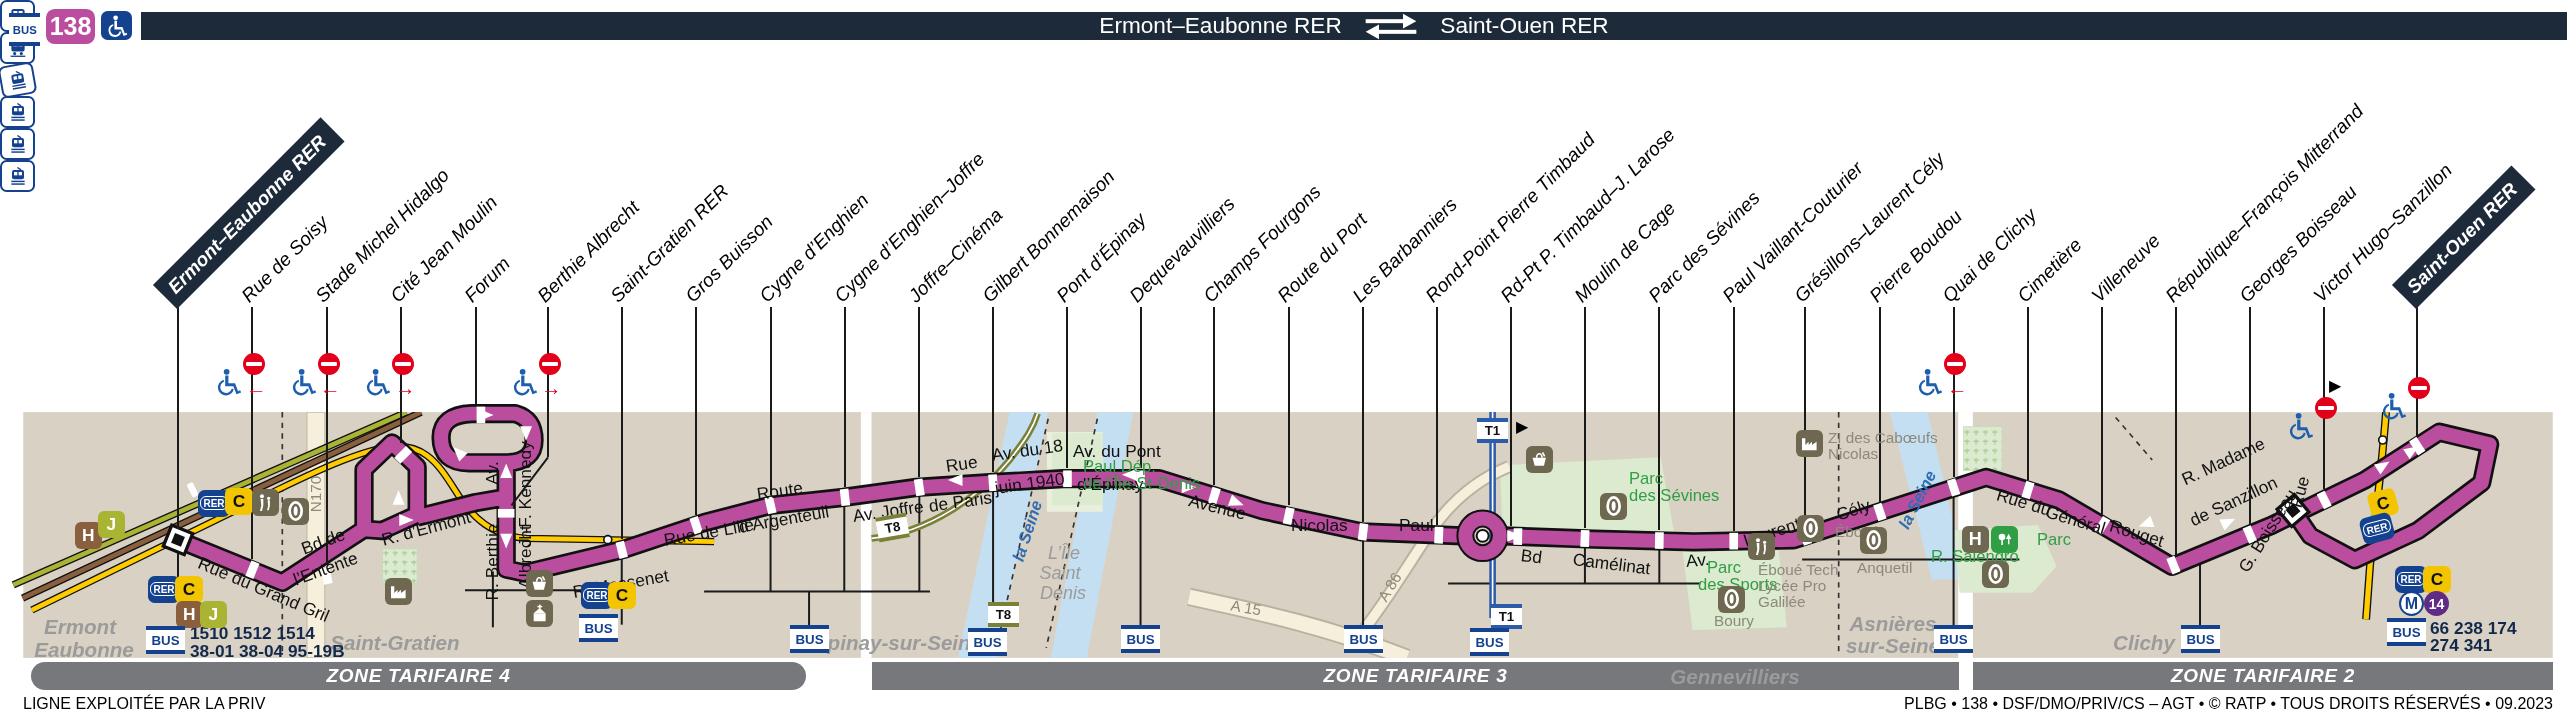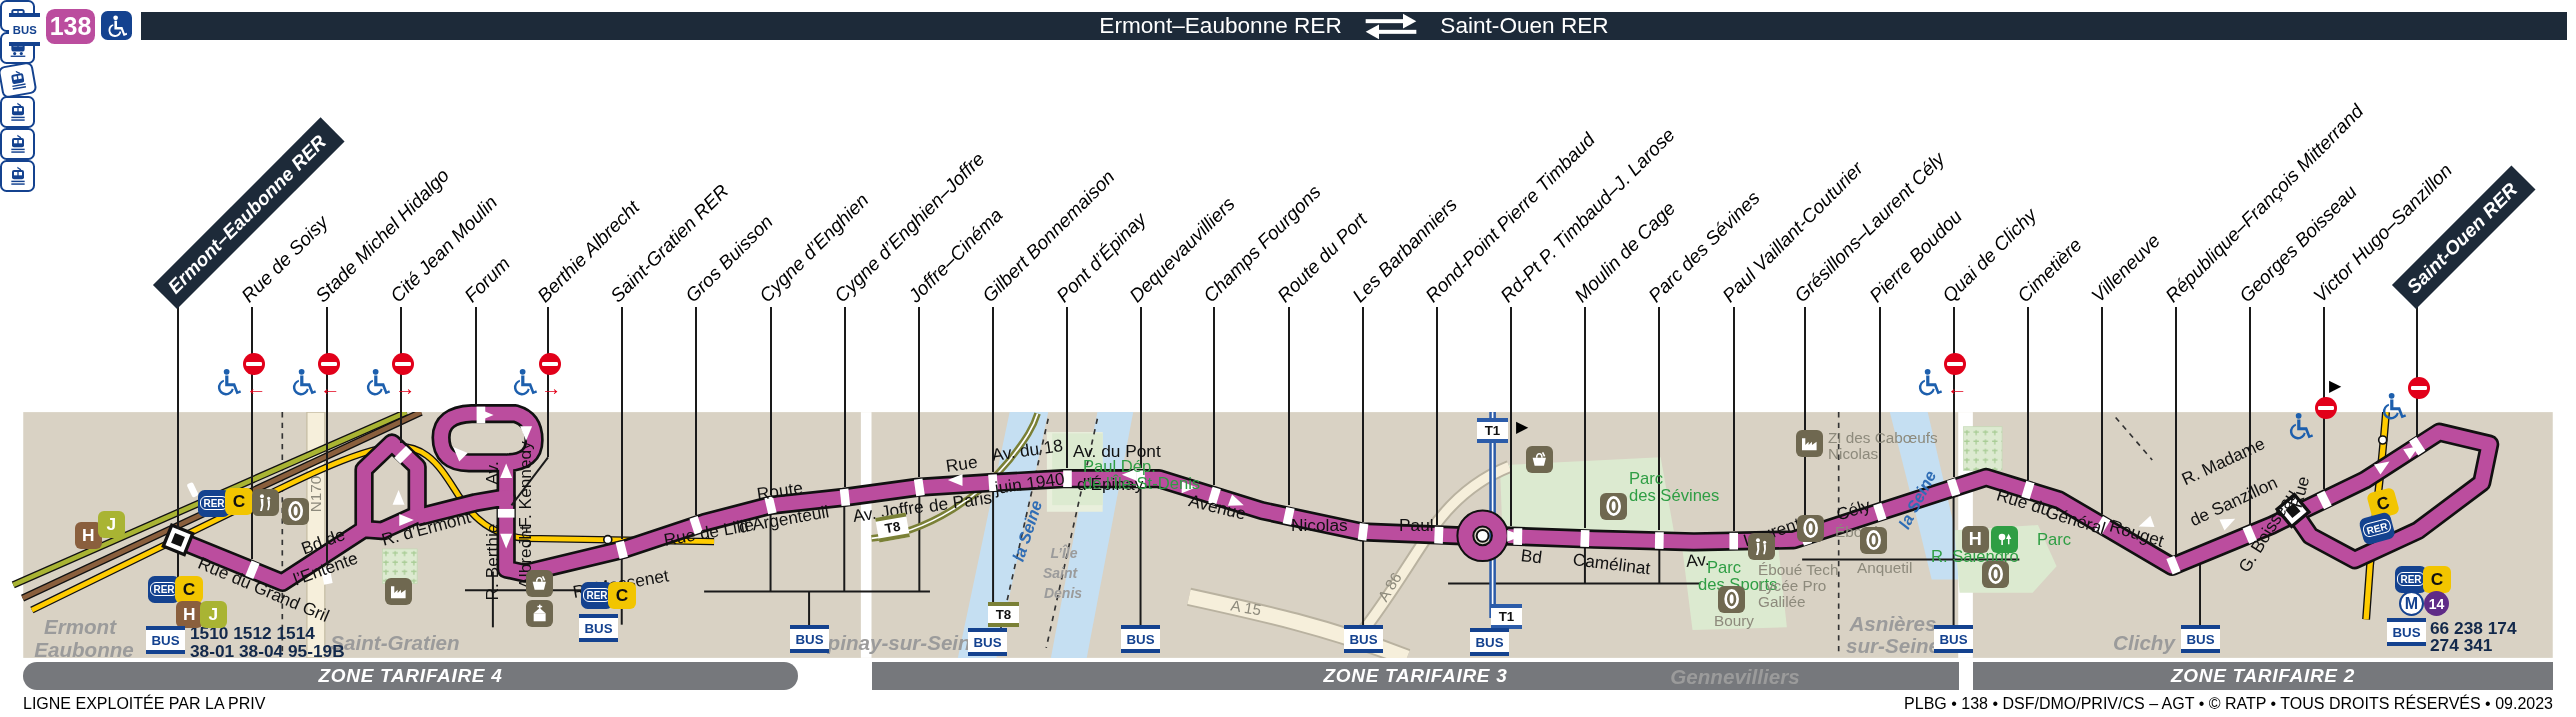--- a/index.html
+++ b/index.html
@@ -29,21 +29,21 @@
   
   #mapband{position:absolute;left:0;top:412px;width:2576px;height:246px;}
   #mapsvg1,#mapsvg2{position:absolute;left:0;top:0;}
   
   .mlabel{position:absolute;white-space:nowrap;}
   .st{font-size:17.3px;color:#111;}
   .com{font-size:20.6px;color:#9b9b9b;font-weight:bold;font-style:italic;}
   .pk{font-size:16.6px;color:#2f9e44;}
   .wa{font-size:16.6px;color:#2f6db5;font-weight:bold;font-style:italic;}
   .gr{font-size:15.3px;color:#8d8a7c;}
-  .is{font-size:14px;color:#9b9b9b;font-weight:bold;font-style:italic;}
+  .is{font-size:18px;color:#9b9b9b;font-weight:normal;font-style:italic;}
   .nb{font-size:17.3px;color:#13294b;font-weight:bold;}
   
   .lg{position:absolute;display:flex;align-items:center;justify-content:center;font-weight:bold;box-sizing:border-box;}
   .lg.rer{width:32px;height:26.6px;background:#14428f;border-radius:6.6px;}
   .lg.rer i{font-style:normal;color:#fff;font-size:10px;font-weight:bold;border:1.3px solid #fff;border-radius:6px;padding:0.7px 2.7px;}
   .lg.c{width:28px;height:26.6px;background:#f2c500;border-radius:6px;color:#111;font-size:17.3px;}
   .lg.hh{width:26.6px;height:26.6px;background:#8a5f3d;border-radius:6px;color:#fff;font-size:17.3px;}
   .lg.jj{width:26.6px;height:26.6px;background:#a9b433;border-radius:6px;color:#fff;font-size:17.3px;}
   .lg.t1{width:31px;height:25px;background:#fff;color:#111;font-size:13.3px;border-top:4px solid #2c5ca9;border-bottom:4px solid #2c5ca9;}
   .lg.t8{width:31px;height:25px;background:#fff;color:#111;font-size:13.3px;border-top:4px solid #7a8036;border-bottom:4px solid #7a8036;}
@@ -327,21 +327,21 @@
       <g transform="translate(3588,700) rotate(-33)">
         <polygon points="-11,-9 11,0 -11,9" fill="#fff"></polygon>
       </g>
       <g transform="translate(3632,677) rotate(-33)">
         <polygon points="-11,-9 11,0 -11,9" fill="#fff"></polygon>
       </g>
     </svg>
 </div>
 
 <div id="zones">
-    <div class="zonebar" style="left: 23px; width: 775px; border-radius: 14px;">ZONE TARIFAIRE 4</div>
+    <div class="zonebar" style="left: 31px; width: 775px; border-radius: 14px;">ZONE TARIFAIRE 4</div>
     <div class="zonebar" style="left: 872px; width: 1087px;">ZONE TARIFAIRE 3</div>
     <div class="zonebar" style="left: 1973px; width: 580px;">ZONE TARIFAIRE 2</div>
   </div>
 <div class="footL">LIGNE EXPLOITÉE PAR LA PRIV</div>
 <div class="footR">PLBG • 138 • DSF/DMO/PRIV/CS – AGT • © RATP • TOUS DROITS RÉSERVÉS • 09.2023</div>
 
 <div class="stem" style="left: 177px; top: 307px; height: 222px;"></div>
 <div class="st-label term" style="left: 177px; bottom: 408px;">Ermont–Eaubonne RER</div>
 <div class="stem" style="left: 251px; top: 307px; height: 252px;"></div>
 <div class="st-label" style="left: 251px; bottom: 408px;">Rue de Soisy</div>

